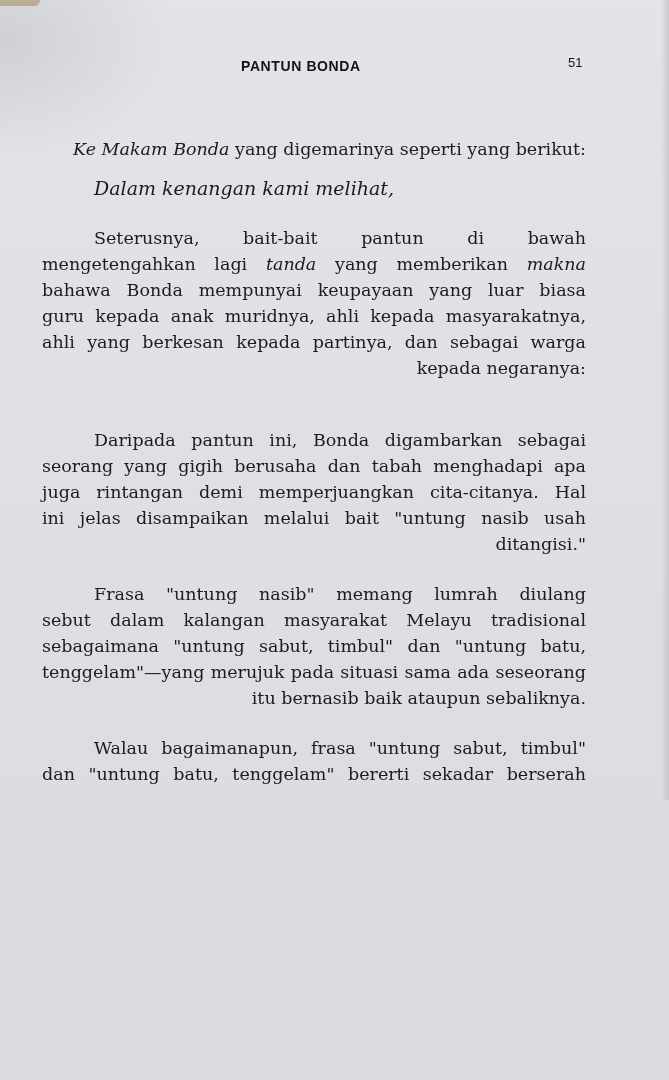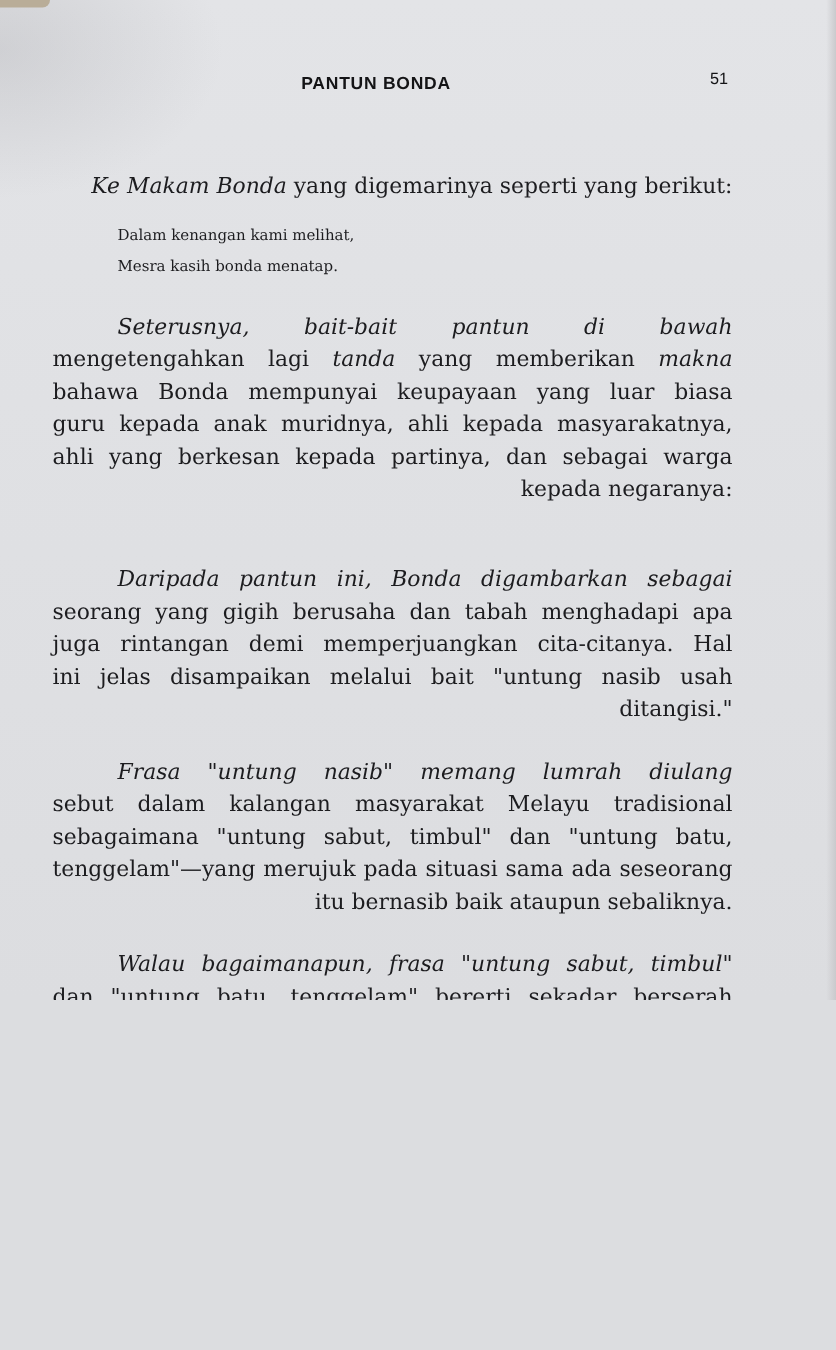--- a/index.html
+++ b/index.html
@@ -77,24 +77,25 @@
       font-size: 17.5px;
       line-height: 26px;
       height: 26px;
       white-space: nowrap;
       text-align: right;
     }
     .just {
       text-align: justify;
       text-align-last: justify;
     }
-    .para-start { padding-left: 52px; font-style: italic; }
+    .para-start { padding-left: 52px; }
     .verse {
       padding-left: 52px;
-      font-size: 12px;
+      font-style: italic;
+      font-size: 19px;
       line-height: 24.5px;
       height: 24.5px;
       white-space: nowrap;
     }
     i { font-style: italic; }
     .gap-s { height: 14px; }
     .gap-m { height: 22px; }
     .gap-l { height: 24px; }
   </style>
 </head>
@@ -110,21 +111,20 @@
     <span class="page-number">51</span>
   </div>
 
   <div class="body-text">
     <div class="line"><i>Ke Makam Bonda</i><span> yang digemarinya seperti yang berikut:</span></div>
 
     <div class="gap-s"></div>
 
     <div>
       <div class="verse">Dalam kenangan kami melihat,</div>
-      <div class="verse">Mesra kasih bonda menatap.</div>
     </div>
 
     <div class="gap-l"></div>
 
     <div>
       <div class="line just para-start">Seterusnya, bait-bait pantun di bawah</div>
       <div class="line just"><span>mengetengahkan lagi</span> <i>tanda</i> <span>yang memberikan</span> <i>makna</i></div>
       <div class="line just">bahawa Bonda mempunyai keupayaan yang luar biasa</div>
       <div class="line just">guru kepada anak muridnya, ahli kepada masyarakatnya,</div>
       <div class="line just">ahli yang berkesan kepada partinya, dan sebagai warga</div>

